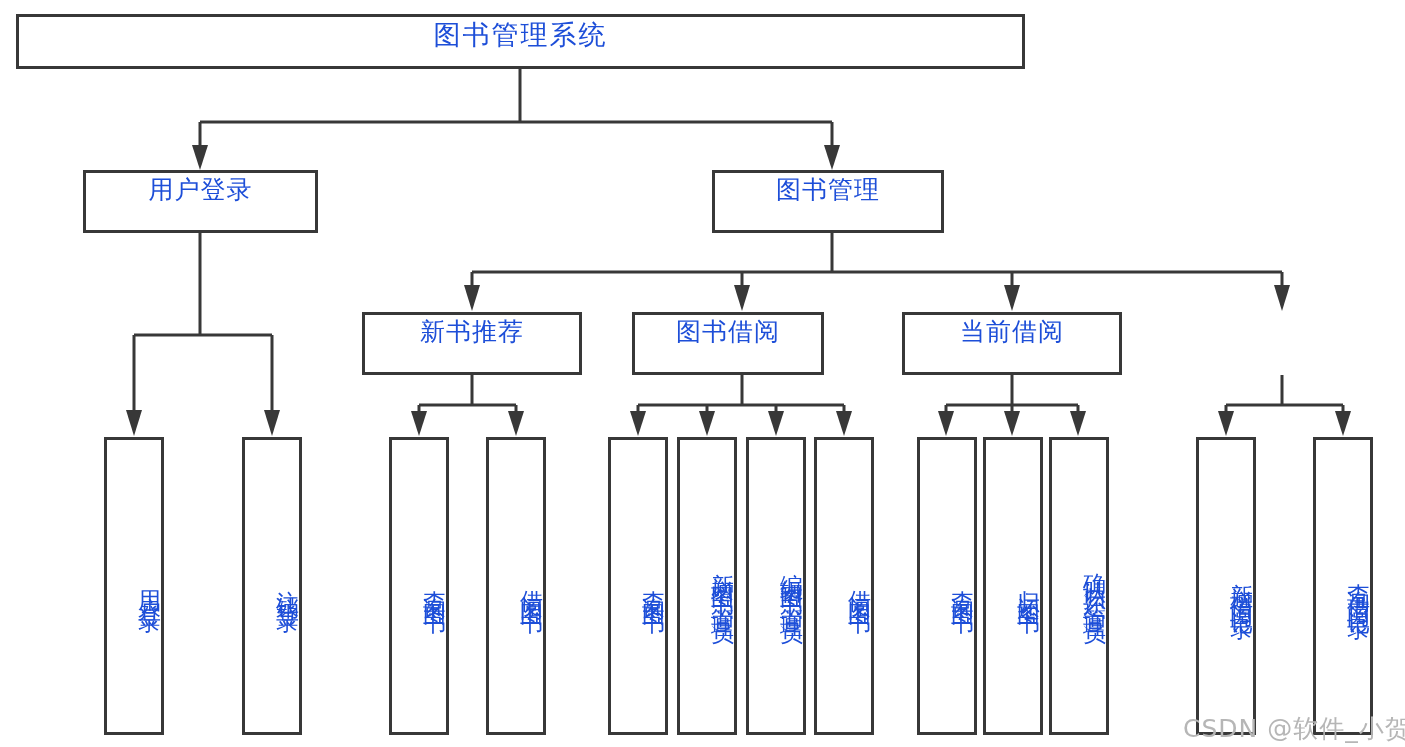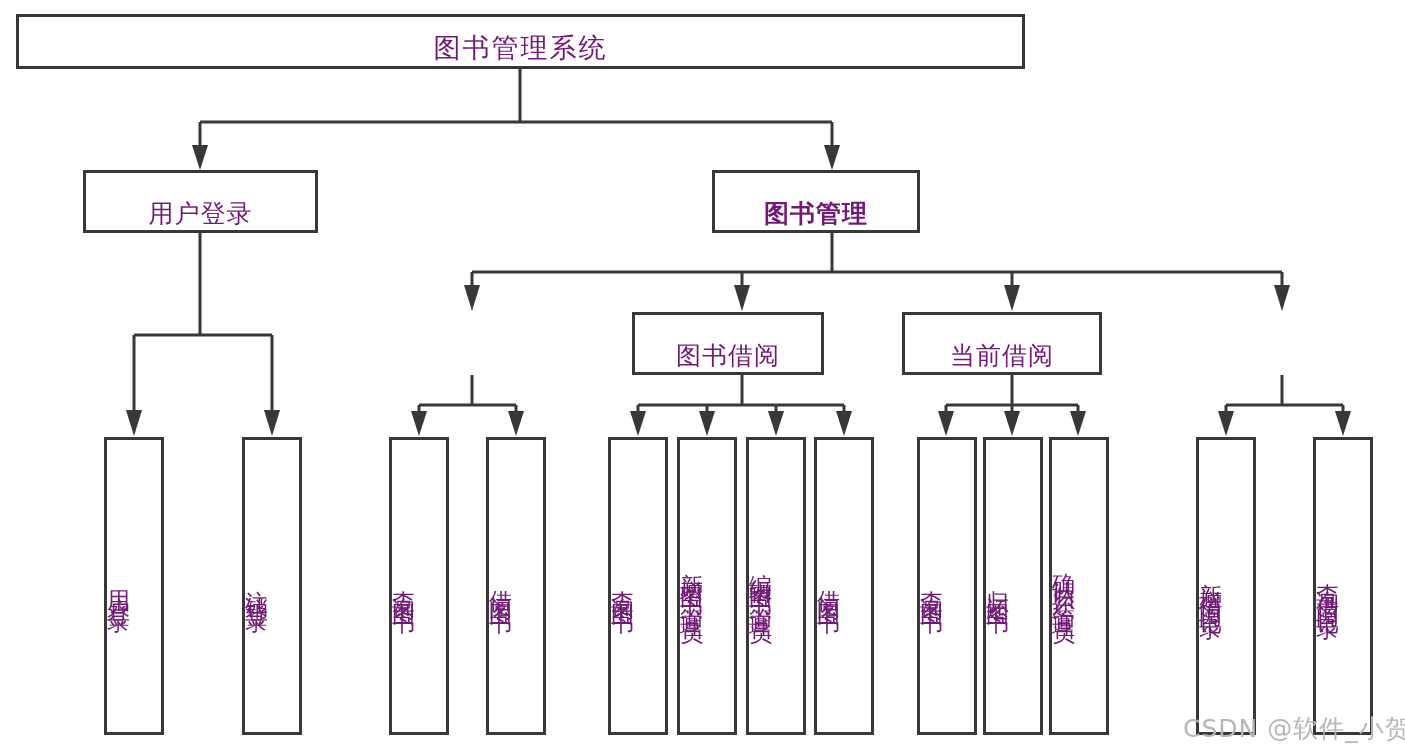--- a/index.html
+++ b/index.html
@@ -10,23 +10,23 @@
     overflow: hidden;
   }
   .canvas { position: relative; width: 1405px; height: 747px; background: #fff; }
   .connectors { position: absolute; left: 0; top: 0; pointer-events: none; }
   .box {
     position: absolute;
     background: #ffffff;
     border: 3px solid #383838;
     box-sizing: border-box;
     display: flex;
-    align-items: flex-end;
+    align-items: flex-start;
     justify-content: center;
-    color: #701a75;
+    color: #1d4ed8;
     z-index: 2;
   }
   .box.h  { font-size: 25px; letter-spacing: 1px; }
   .box.title { font-size: 27px; letter-spacing: 2px; }
   .box.v {
     writing-mode: vertical-rl;
     text-orientation: mixed;
     font-size: 23px;
     letter-spacing: 7px;
     line-height: 1;
@@ -79,28 +79,31 @@
     </g>
   </svg>
 
   <div class="box h title" style="left:16px; top:14px; width:1009px; height:55px;">
     <span>图书管理系统</span>
   </div>
 
   <div class="box h" style="left:83px; top:170px; width:235px; height:63px;">
     <span>用户登录</span>
   </div>
-  <div class="box h" style="left:712px; top:170px; width:208px; height:63px;font-weight:bold;">
+  <div class="box h" style="left:712px; top:170px; width:232px; height:63px;">
     <span>图书管理</span>
   </div>
 
+  <div class="box h" style="left:362px; top:312px; width:220px; height:63px;">
+    <span>新书推荐</span>
+  </div>
   <div class="box h" style="left:632px; top:312px; width:192px; height:63px;">
     <span>图书借阅</span>
   </div>
-  <div class="box h" style="left:902px; top:312px; width:200px; height:63px;">
+  <div class="box h" style="left:902px; top:312px; width:220px; height:63px;">
     <span>当前借阅</span>
   </div>
 
   <div class="box v" style="left:104px; top:437px; width:60px; height:298px;">
     <span>用户登录</span>
   </div>
   <div class="box v" style="left:242px; top:437px; width:60px; height:298px;">
     <span>注销登录</span>
   </div>
 

